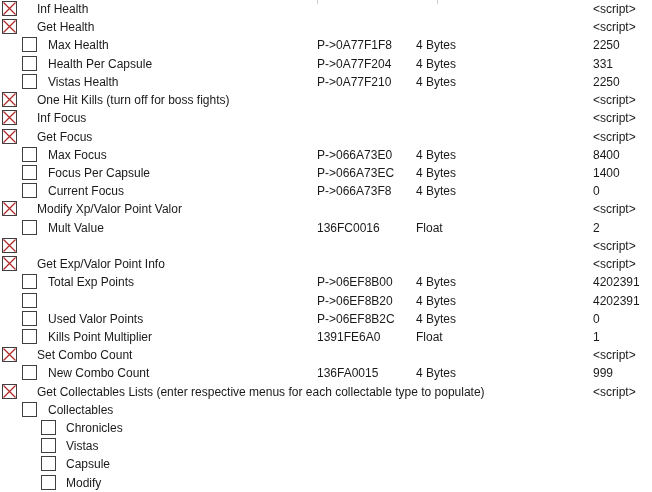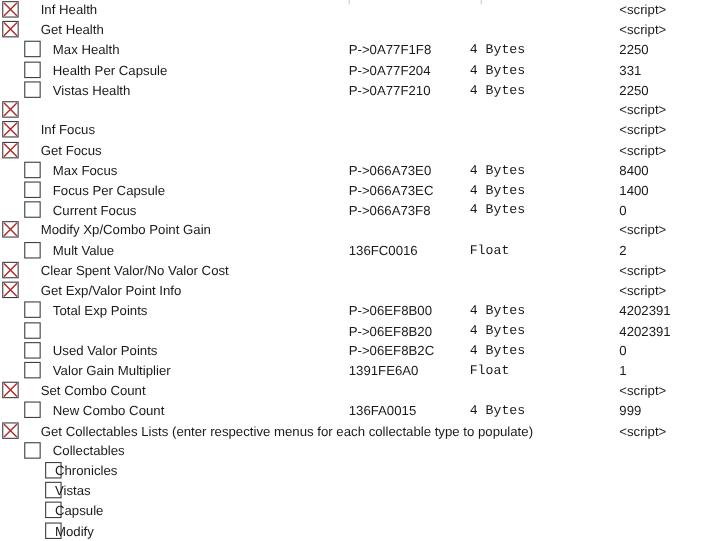--- a/index.html
+++ b/index.html
@@ -28,24 +28,24 @@
   .indent-0 .checkbox{left:2px;}
   .indent-1 .checkbox{left:22px;}
   .indent-2 .checkbox{left:41px;}
   .x{display:none;position:absolute;left:0;top:0;color:var(--check-mark);}
   .checked .x{display:block;}
   .cell{
     position:absolute;top:2px;white-space:nowrap;line-height:14px;
   }
   .indent-0 .desc{left:37px;}
   .indent-1 .desc{left:48px;}
-  .indent-2 .desc{left:50px;}
+  .indent-2 .desc{left:66px;}
   .addr{left:317px;}
-  .type{left:427px;font-family:Liberation Mono, monospace;}
-  .value{left:563px;}
+  .type{left:416px;}
+  .value{left:593px;}
 </style>
 </head>
 <body>
 
 <div class="table">
   <div class="tick t1"></div>
   <div class="tick t2"></div>
 <div class="row indent-0 checked">
     <span class="checkbox">
       <svg class="x" width="13" height="13" viewBox="0 0 13 13">
@@ -94,20 +94,21 @@
     <span class="cell addr">P-&gt;0A77F210</span>
     <span class="cell type">4 Bytes</span>
     <span class="cell value">2250</span>
   </div>
     <div class="row indent-0 checked">
     <span class="checkbox">
       <svg class="x" width="13" height="13" viewBox="0 0 13 13">
         <path d="M0.5 0.5 L12.5 12.5 M12.5 0.5 L0.5 12.5" stroke="currentColor" stroke-width="1.3" fill="none"></path>
       </svg>
     </span>
+    <span class="cell desc">One Hit Kills (turn off for boss fights)</span>
     <span class="cell addr"></span>
     <span class="cell type"></span>
     <span class="cell value">&lt;script&gt;</span>
   </div>
     <div class="row indent-0 checked">
     <span class="checkbox">
       <svg class="x" width="13" height="13" viewBox="0 0 13 13">
         <path d="M0.5 0.5 L12.5 12.5 M12.5 0.5 L0.5 12.5" stroke="currentColor" stroke-width="1.3" fill="none"></path>
       </svg>
     </span>
@@ -153,41 +154,40 @@
     <span class="cell addr">P-&gt;066A73F8</span>
     <span class="cell type">4 Bytes</span>
     <span class="cell value">0</span>
   </div>
     <div class="row indent-0 checked">
     <span class="checkbox">
       <svg class="x" width="13" height="13" viewBox="0 0 13 13">
         <path d="M0.5 0.5 L12.5 12.5 M12.5 0.5 L0.5 12.5" stroke="currentColor" stroke-width="1.3" fill="none"></path>
       </svg>
     </span>
-    <span class="cell desc">Modify Xp/Combo Point Gain</span>
+    <span class="cell desc">Modify Xp/Valor Point Valor</span>
     <span class="cell addr"></span>
     <span class="cell type"></span>
     <span class="cell value">&lt;script&gt;</span>
   </div>
     <div class="row indent-1">
     <span class="checkbox">
       
     </span>
     <span class="cell desc">Mult Value</span>
     <span class="cell addr">136FC0016</span>
     <span class="cell type">Float</span>
     <span class="cell value">2</span>
   </div>
     <div class="row indent-0 checked">
     <span class="checkbox">
       <svg class="x" width="13" height="13" viewBox="0 0 13 13">
         <path d="M0.5 0.5 L12.5 12.5 M12.5 0.5 L0.5 12.5" stroke="currentColor" stroke-width="1.3" fill="none"></path>
       </svg>
     </span>
-    <span class="cell desc">Clear Spent Valor/No Valor Cost</span>
     <span class="cell addr"></span>
     <span class="cell type"></span>
     <span class="cell value">&lt;script&gt;</span>
   </div>
     <div class="row indent-0 checked">
     <span class="checkbox">
       <svg class="x" width="13" height="13" viewBox="0 0 13 13">
         <path d="M0.5 0.5 L12.5 12.5 M12.5 0.5 L0.5 12.5" stroke="currentColor" stroke-width="1.3" fill="none"></path>
       </svg>
     </span>
@@ -219,21 +219,21 @@
     </span>
     <span class="cell desc">Used Valor Points</span>
     <span class="cell addr">P-&gt;06EF8B2C</span>
     <span class="cell type">4 Bytes</span>
     <span class="cell value">0</span>
   </div>
     <div class="row indent-1">
     <span class="checkbox">
       
     </span>
-    <span class="cell desc">Valor Gain Multiplier</span>
+    <span class="cell desc">Kills Point Multiplier</span>
     <span class="cell addr">1391FE6A0</span>
     <span class="cell type">Float</span>
     <span class="cell value">1</span>
   </div>
     <div class="row indent-0 checked">
     <span class="checkbox">
       <svg class="x" width="13" height="13" viewBox="0 0 13 13">
         <path d="M0.5 0.5 L12.5 12.5 M12.5 0.5 L0.5 12.5" stroke="currentColor" stroke-width="1.3" fill="none"></path>
       </svg>
     </span>

